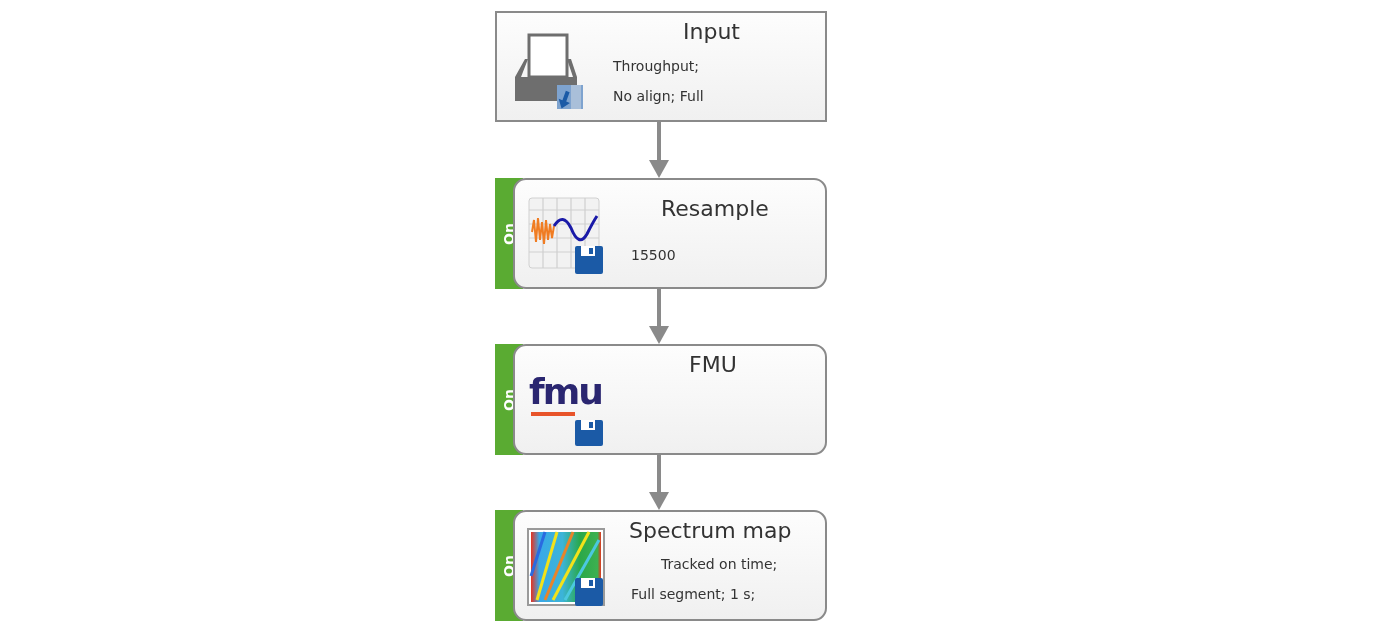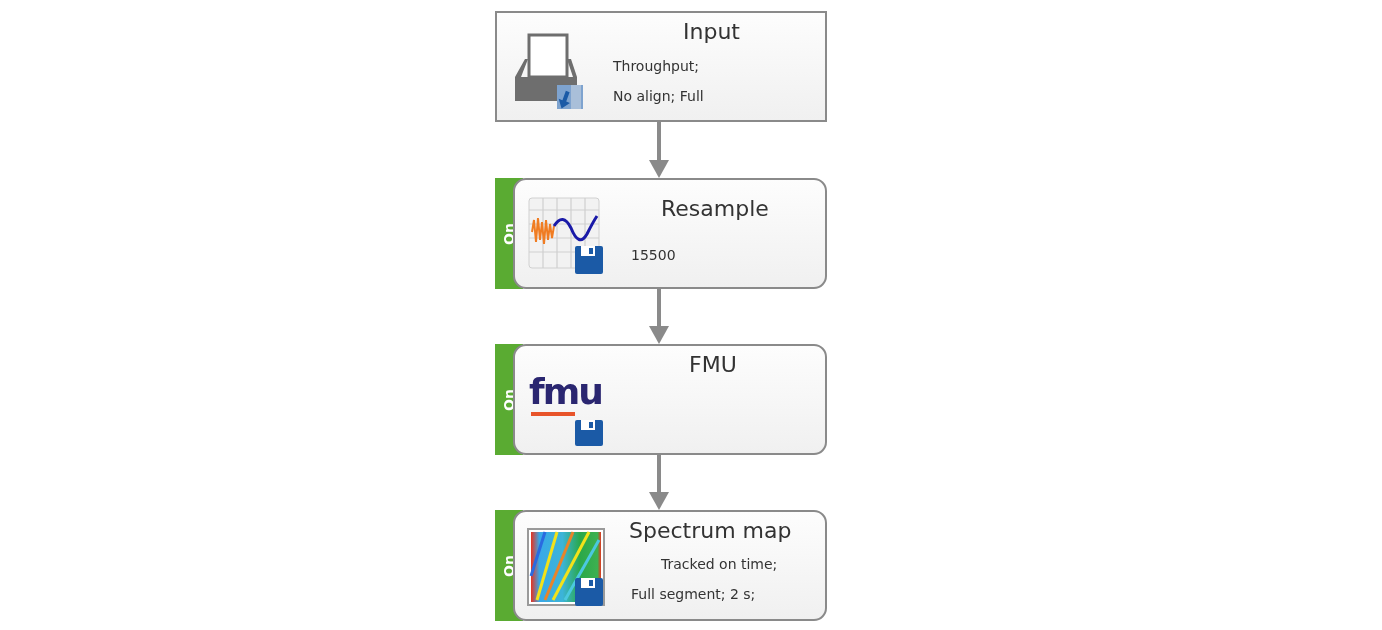--- a/index.html
+++ b/index.html
@@ -210,17 +210,17 @@
             <line x1="38" y1="74" x2="72" y2="14" stroke="#4bc8e0"></line>
             <line x1="4" y1="50" x2="18" y2="6" stroke="#2a6ae0"></line>
           </g>
           <rect x="48" y="52" width="28" height="28" rx="2" fill="#1b5aa6"></rect>
           <rect x="54" y="52" width="14" height="10" fill="#ffffff"></rect>
           <rect x="62" y="54" width="4" height="6" fill="#1b5aa6"></rect>
         </svg>
       </div>
       <div class="node-title" style="left:114px;top:6px;">Spectrum map</div>
       <div class="node-line" style="left:116px;top:44px;margin-left:30px;">Tracked on time;</div>
-      <div class="node-line" style="left:116px;top:74px;">Full segment; 2 s;</div>
+      <div class="node-line" style="left:116px;top:74px;">Full segment; 1 s;</div>
     </div>
   </div>
 
 </div>
 
 </body></html>

